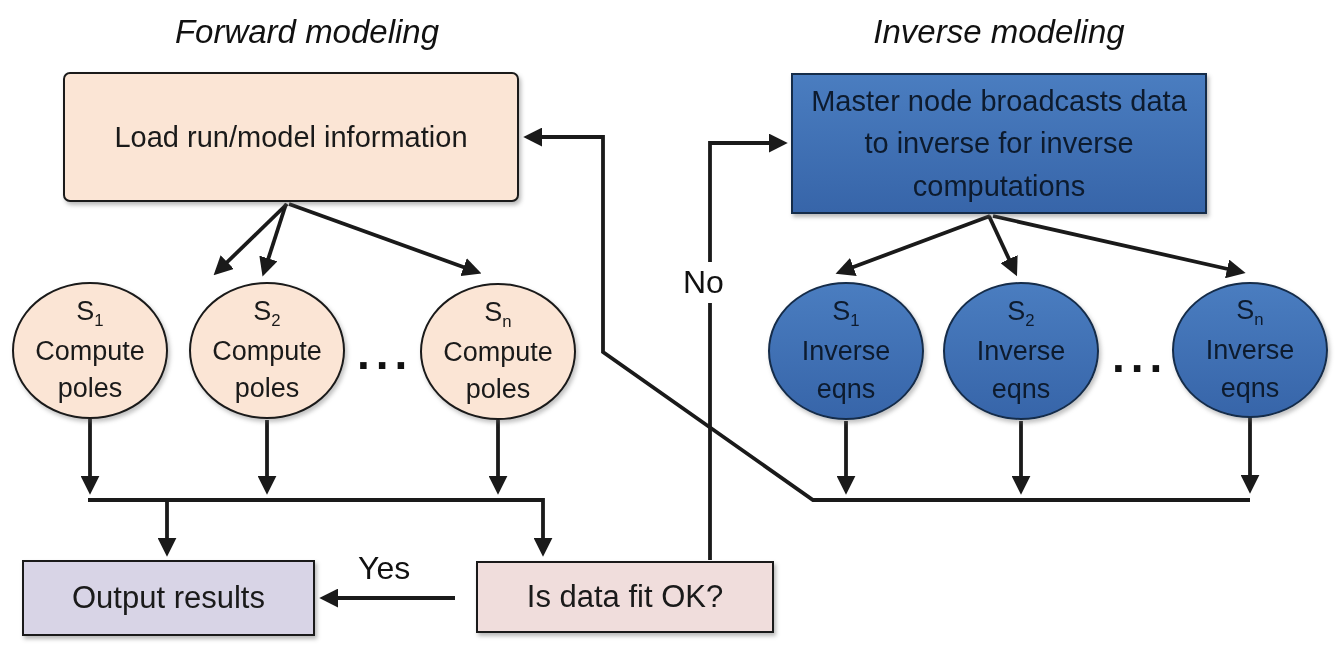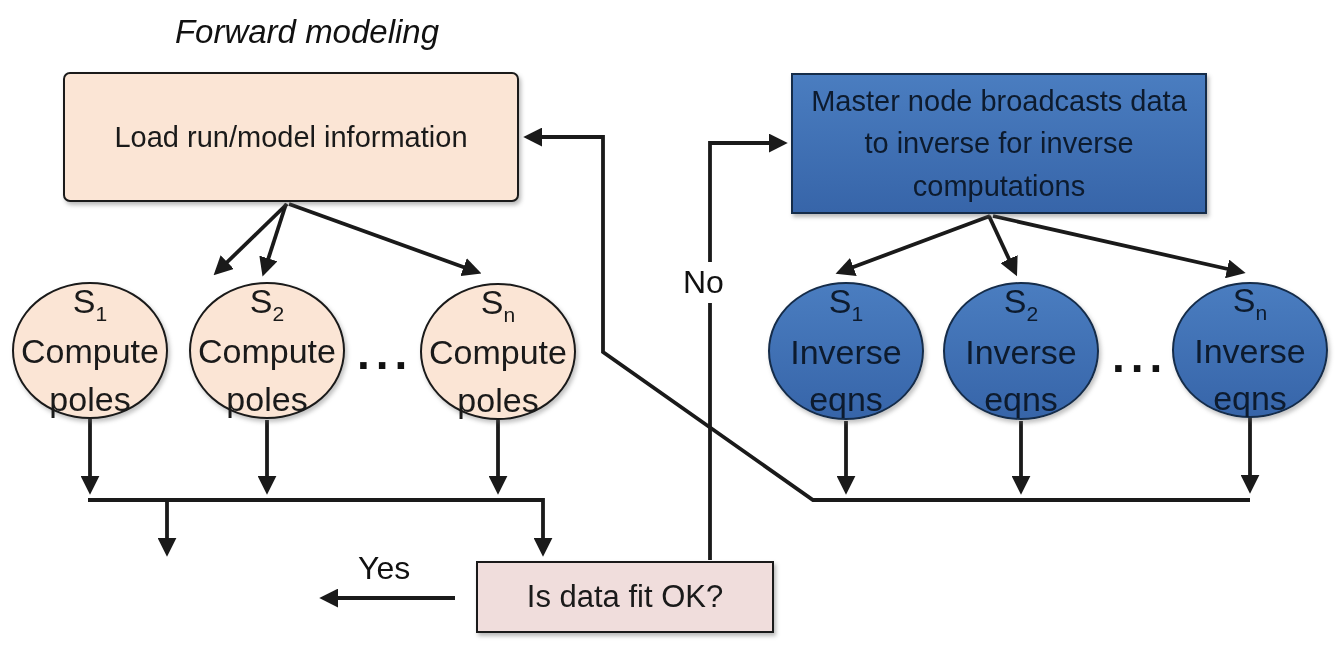--- a/index.html
+++ b/index.html
@@ -19,21 +19,21 @@
   .peach{background:var(--peach,#FBE5D5);border-radius:7px;}
   .blue{background:linear-gradient(180deg,var(--blue-light,#4A7DC0) 0%,var(--blue-dark,#3765A9) 100%);
         border-color:var(--blue-border,#152C49);color:var(--blue-text,#0D1B2E);}
   .lavender{background:var(--lavender,#D8D4E6);}
   .pink{background:var(--pink,#F0DDDC);}
   .circle{border-radius:50%;border:2.5px solid var(--ink,#1a1a1a);
           box-shadow:2px 3px 4px rgba(100,100,100,0.4);}
   .circle.blue{border-color:var(--blue-border,#152C49);}
   .boxtext{font-size:29px;line-height:1.45;color:#1a1a1a;}
   .blue .boxtext{color:var(--blue-text,#0D1B2E);}
-  .circtext{font-size:34px;line-height:1.4;color:#1a1a1a;}
+  .circtext{font-size:27px;line-height:1.4;color:#1a1a1a;}
   .blue .circtext{color:var(--blue-text,#0D1B2E);}
   sub{font-size:0.62em;}
   .title{position:absolute;width:400px;text-align:center;
          font-style:italic;font-size:33px;color:#111;z-index:2;}
   .biglabel{position:absolute;font-size:32px;color:#111;z-index:3;}
   .whitebg{background:#ffffff;padding:2px 5px;}
   .bottomtext{font-size:31px;color:#1a1a1a;}
   .ellipsis{position:absolute;z-index:2;font-size:46px;font-weight:800;
             letter-spacing:6px;color:#111;line-height:1;}
 </style>
@@ -72,20 +72,21 @@
 
       <path d="M846,421 L846,490" marker-end="url(#arr)"></path>
       <path d="M1021,421 L1021,490" marker-end="url(#arr)"></path>
       <path d="M1250,416 L1250,489" marker-end="url(#arr)"></path>
 
       <path d="M1250,500 L813,500 L603,352 L603,137 L528,137" marker-end="url(#arr)"></path>
     </g>
   </svg>
 
   <div class="title" style="left:107px;top:13px;">Forward modeling</div>
+  <div class="title" style="left:799px;top:13px;">Inverse modeling</div>
 
   <div class="node rect peach" style="left:63px;top:72px;width:456px;height:130px;">
     <div class="boxtext">
       <div>Load run/model information</div>
     </div>
   </div>
 
   <div class="node rect blue" style="left:791px;top:73px;width:416px;height:141px;">
     <div class="boxtext">
       <div>Master node broadcasts data</div>
@@ -133,20 +134,23 @@
   </div>
   <div class="ellipsis" style="left:1112px;top:333px;">...</div>
   <div class="node circle blue" style="left:1172px;top:282px;width:156px;height:136px;">
     <div class="circtext">
       <div><span>S</span><sub>n</sub></div>
       <div>Inverse</div>
       <div>eqns</div>
     </div>
   </div>
 
+  <div class="node rect lavender" style="left:22px;top:560px;width:293px;height:76px;">
+    <div class="bottomtext">Output results</div>
+  </div>
   <div class="node rect pink" style="left:476px;top:561px;width:298px;height:72px;">
     <div class="bottomtext">Is data fit OK?</div>
   </div>
 
   <div class="biglabel" style="left:358px;top:550px;">Yes</div>
   <div class="biglabel whitebg" style="left:678px;top:262px;">No</div>
 
 </div>
 
 </body></html>

